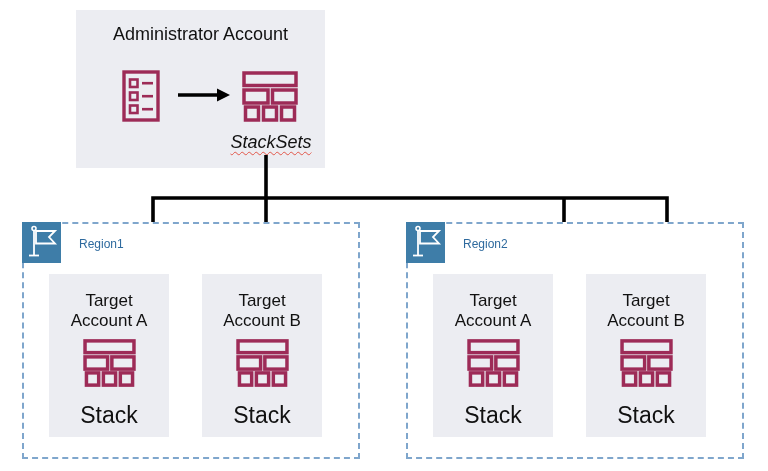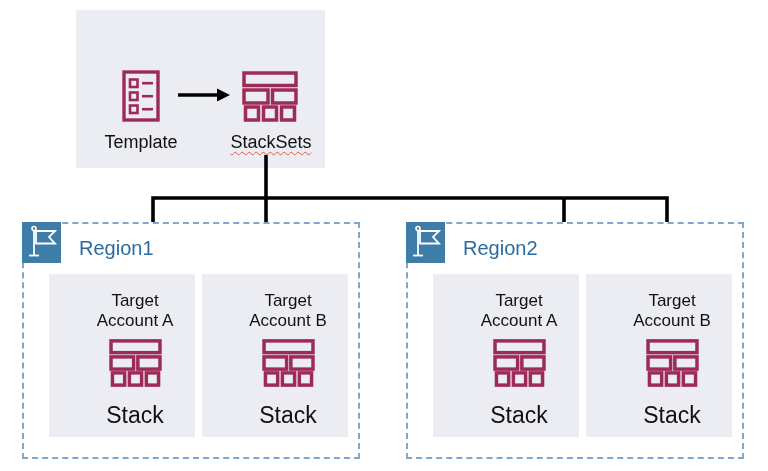--- a/index.html
+++ b/index.html
@@ -17,21 +17,21 @@
     text-align:center; font-size:18px; color:#111;
   }
   .tpl-icon  { position:absolute; left:46px;  top:60px; }
   .ss-icon   { position:absolute; left:166px; top:61px; }
   .admin-arrow { position:absolute; left:100px; top:78px; }
   .io-label {
     position:absolute; top:122px; width:100px; text-align:center;
     font-size:18px; color:#111;
   }
   .tpl-label { left:15px; }
-  .ss-label  { left:145px; }
+  .ss-label  { left:145px;font-style:italic; }
   .squiggle {
     text-decoration:underline; text-decoration-style:wavy;
     text-decoration-color:#E2564A; text-decoration-thickness:1px;
     text-underline-offset:3px;
   }
   
   .flow { position:absolute; left:0; top:0; pointer-events:none; }
   .flow path.l { fill:none; stroke:#000000; stroke-width:3.6; }
   .flow path.h { fill:#000000; stroke:none; }
   
@@ -40,44 +40,45 @@
     border:2px dashed #7FA6CC; box-sizing:border-box; background:#ffffff;
   }
   .region-1 { left:22px; }
   .region-2 { left:406px; }
   .flag {
     position:absolute; left:-2px; top:-2px; width:39px; height:41px;
     background:#3E7DA8;
   }
   .region-label {
     position:absolute; left:55px; top:13px;
-    font-size:20px; color:#2E6A9E;
+    font-size:12px; color:#2E6A9E;
   }
   
   .card {
     position:absolute; top:50px; width:120px; height:163px;
-    background:#ECEDF2; text-align:center;padding-left:26px;
+    background:#ECEDF2; text-align:center;
   }
   .card-a { left:25px; }
   .card-b { left:178px; }
   .card-title {
     margin-top:17px; font-size:17px; line-height:20px; color:#111;
   }
   .card-stack-icon { margin-top:8px; }
   .stack-label { margin-top:11px; font-size:23px; color:#111; }
   
   .mr { fill:none; stroke:#9D2B57; }
   .wh { fill:none; stroke:#ffffff; }
 </style>
 </head>
 <body>
 
 <div class="canvas">
 
   <div class="admin-box">
+    <div class="admin-title">Administrator Account</div>
 
     <div class="tpl-icon">
       <svg width="38" height="52" viewBox="0 0 38 52">
         <rect class="mr" x="2" y="2" width="34" height="48" stroke-width="3.4"></rect>
         <rect class="mr" x="8" y="9.5" width="7.5" height="7.5" stroke-width="2.6"></rect>
         <rect class="mr" x="8" y="22.5" width="7.5" height="7.5" stroke-width="2.6"></rect>
         <rect class="mr" x="8" y="35.5" width="7.5" height="7.5" stroke-width="2.6"></rect>
         <line class="mr" x1="20" y1="13.2" x2="31" y2="13.2" stroke-width="2.6"></line>
         <line class="mr" x1="20" y1="26.2" x2="31" y2="26.2" stroke-width="2.6"></line>
         <line class="mr" x1="20" y1="39.2" x2="31" y2="39.2" stroke-width="2.6"></line>
@@ -95,21 +96,20 @@
       <svg width="56" height="51" viewBox="0 0 56 51">
         <rect class="mr" x="2" y="2" width="52" height="12.5" stroke-width="3.5"></rect>
         <rect class="mr" x="2" y="19" width="24" height="13" stroke-width="3.5"></rect>
         <rect class="mr" x="30.5" y="19" width="23.5" height="13" stroke-width="3.5"></rect>
         <rect class="mr" x="3.5" y="36" width="13" height="13" stroke-width="3.5"></rect>
         <rect class="mr" x="21.5" y="36" width="13" height="13" stroke-width="3.5"></rect>
         <rect class="mr" x="39.5" y="36" width="13" height="13" stroke-width="3.5"></rect>
       </svg>
     </div>
 
-    <div class="io-label tpl-label">Template</div>
     <div class="io-label ss-label"><span class="squiggle">StackSets</span></div>
   </div>
 
   <svg class="flow" width="768" height="471" viewBox="0 0 768 471">
     <path class="l" d="M266 155 L266 252"></path>
     <path class="l" d="M153 252 L153 198 L667 198 L667 252"></path>
     <path class="l" d="M564 198 L564 252"></path>
     <path class="h" d="M146 250 L160 250 L153 266 Z"></path>
     <path class="h" d="M259 250 L273 250 L266 266 Z"></path>
     <path class="h" d="M557 250 L571 250 L564 266 Z"></path>

